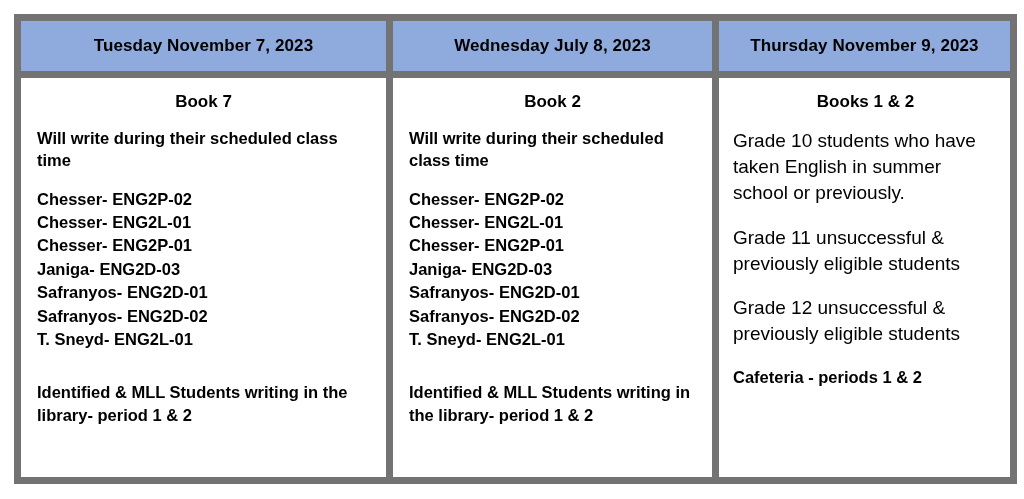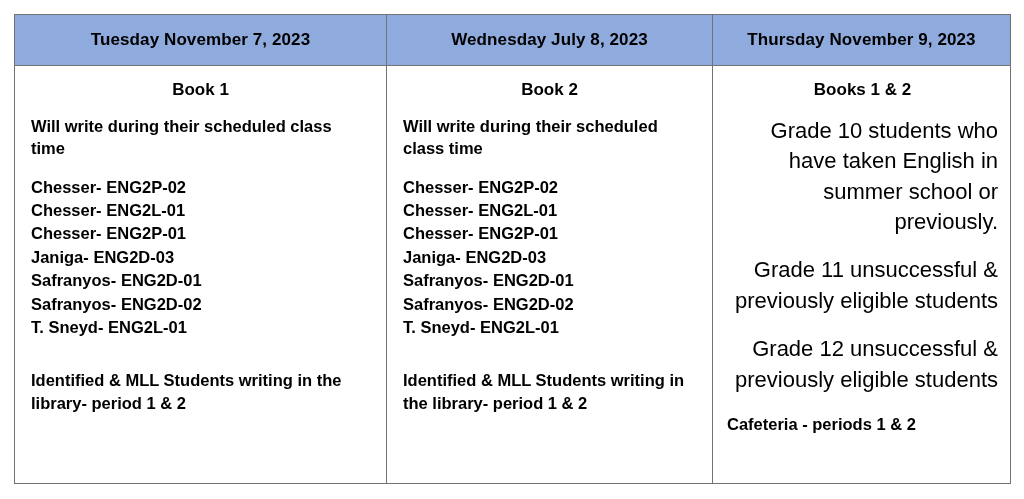--- a/index.html
+++ b/index.html
@@ -23,21 +23,21 @@
   table.schedule {
     border-collapse: collapse;
     table-layout: fixed;
     margin-left: 14px;
     margin-top: 14px;
     width: 996px;
     height: 470px;
   }
   table.schedule th,
   table.schedule td {
-    border: 1px solid #737373;
+    border: 7px solid #737373;
     vertical-align: top;
     padding: 0;
   }
   table.schedule th {
     background: #8faadc;
     text-align: center;
     font-size: 17px;
     font-weight: bold;
     height: 38px;
     padding: 6px 4px;
@@ -80,24 +80,23 @@
   .roster li .course {
     font-weight: bold;
   }
   .footnote {
     font-size: 16.5px;
     font-weight: bold;
     line-height: 1.35;
     margin-top: 30px;
   }
   .para {
-    font-size: 22px;
+    font-size: 19px;
     line-height: 1.38;
     margin: 0 0 18px 0;
-    text-align: right;
   }
   .para:last-of-type { margin-bottom: 6px; }
   .cafeteria {
     font-size: 16.5px;
     font-weight: bold;
     margin-top: 20px;
   }
   .col3 .cellpad { padding-left: 14px; padding-right: 12px; }
 </style>
 </head>
@@ -115,21 +114,21 @@
         <th>Tuesday November 7, 2023</th>
         <th>Wednesday July 8, 2023</th>
         <th>Thursday November  9, 2023</th>
       </tr>
     </thead>
     <tbody>
       <tr>
 
         <td>
           <div class="cellpad">
-            <div class="book-title">Book 1</div>
+            <div class="book-title">Book 7</div>
             <div class="lead">Will write during their scheduled class time</div>
             <ul class="roster">
               <li><span class="teacher">Chesser-</span> <span class="course">ENG2P-02</span></li>
               <li><span class="teacher">Chesser-</span> <span class="course">ENG2L-01</span></li>
               <li><span class="teacher">Chesser-</span> <span class="course">ENG2P-01</span></li>
               <li><span class="teacher">Janiga-</span> <span class="course">ENG2D-03</span></li>
               <li><span class="teacher">Safranyos-</span> <span class="course">ENG2D-01</span></li>
               <li><span class="teacher">Safranyos-</span> <span class="course">ENG2D-02</span></li>
               <li><span class="teacher">T. Sneyd-</span> <span class="course">ENG2L-01</span></li>
             </ul>

